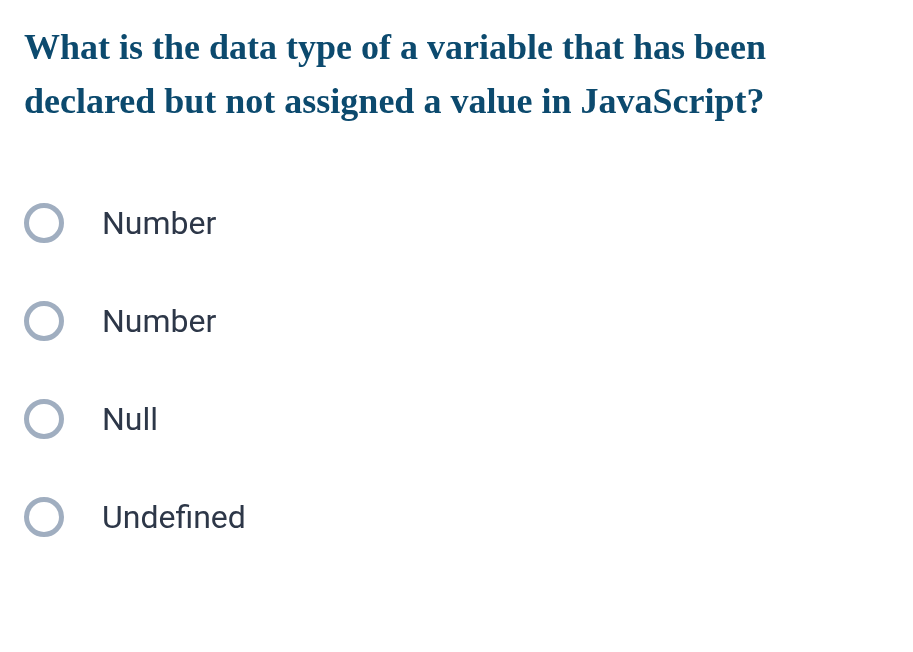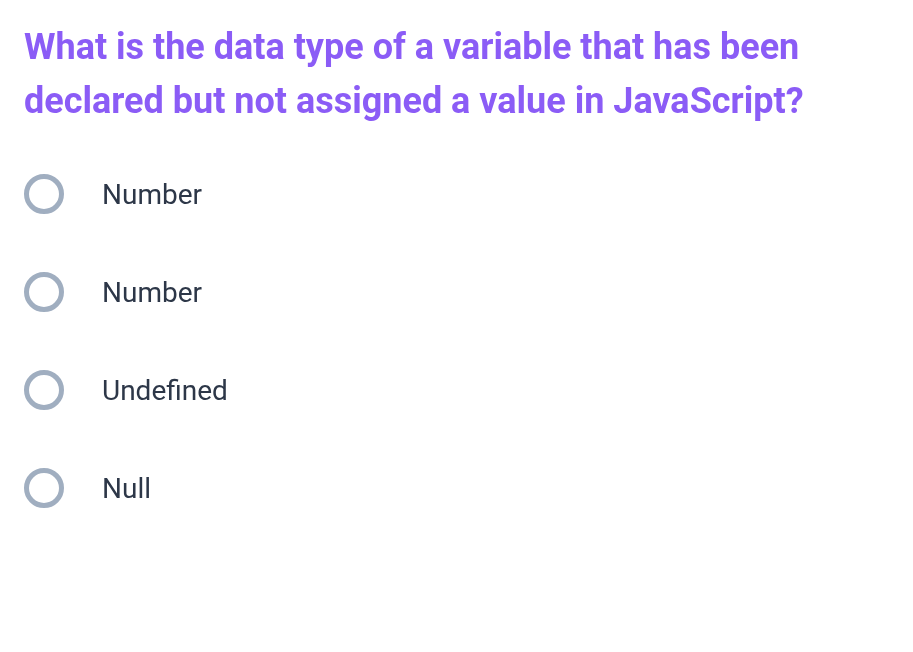--- a/index.html
+++ b/index.html
@@ -9,23 +9,24 @@
     }
     body {
       font-family: -apple-system, BlinkMacSystemFont, "Segoe UI", Roboto, Helvetica, Arial, sans-serif;
       background: #ffffff;
       padding: 20px 24px;
       width: 913px;
     }
     .question-text {
       font-size: 36px;
       font-weight: 700;
-      color: #8b5cf6;
+      color: #0c4a6e;
       line-height: 1.5;
-      margin-bottom: 46px;
+      margin-bottom: 75px;
+      font-family: Liberation Serif, serif;
     }
     .options-list {
       display: flex;
       flex-direction: column;
       gap: 58px;
     }
     .option-row {
       display: flex;
       align-items: center;
       gap: 38px;
@@ -33,40 +34,40 @@
     }
     .radio-circle {
       width: 40px;
       height: 40px;
       border: 5px solid #a0aec0;
       border-radius: 50%;
       flex-shrink: 0;
       background: #ffffff;
     }
     .option-label {
-      font-size: 28px;
+      font-size: 32px;
       font-weight: 400;
       color: #2d3748;
     }
   </style>
 </head>
 <body>
 
 <div class="question-text">What is the data type of a variable that has been declared but not assigned a value in JavaScript?</div>
 
 <div class="options-list">
   <div class="option-row">
     <div class="radio-circle"></div>
     <div class="option-label">Number</div>
   </div>
   <div class="option-row">
     <div class="radio-circle"></div>
     <div class="option-label">Number</div>
   </div>
   <div class="option-row">
     <div class="radio-circle"></div>
-    <div class="option-label">Undefined</div>
+    <div class="option-label">Null</div>
   </div>
   <div class="option-row">
     <div class="radio-circle"></div>
-    <div class="option-label">Null</div>
+    <div class="option-label">Undefined</div>
   </div>
 </div>
 
 </body></html>

